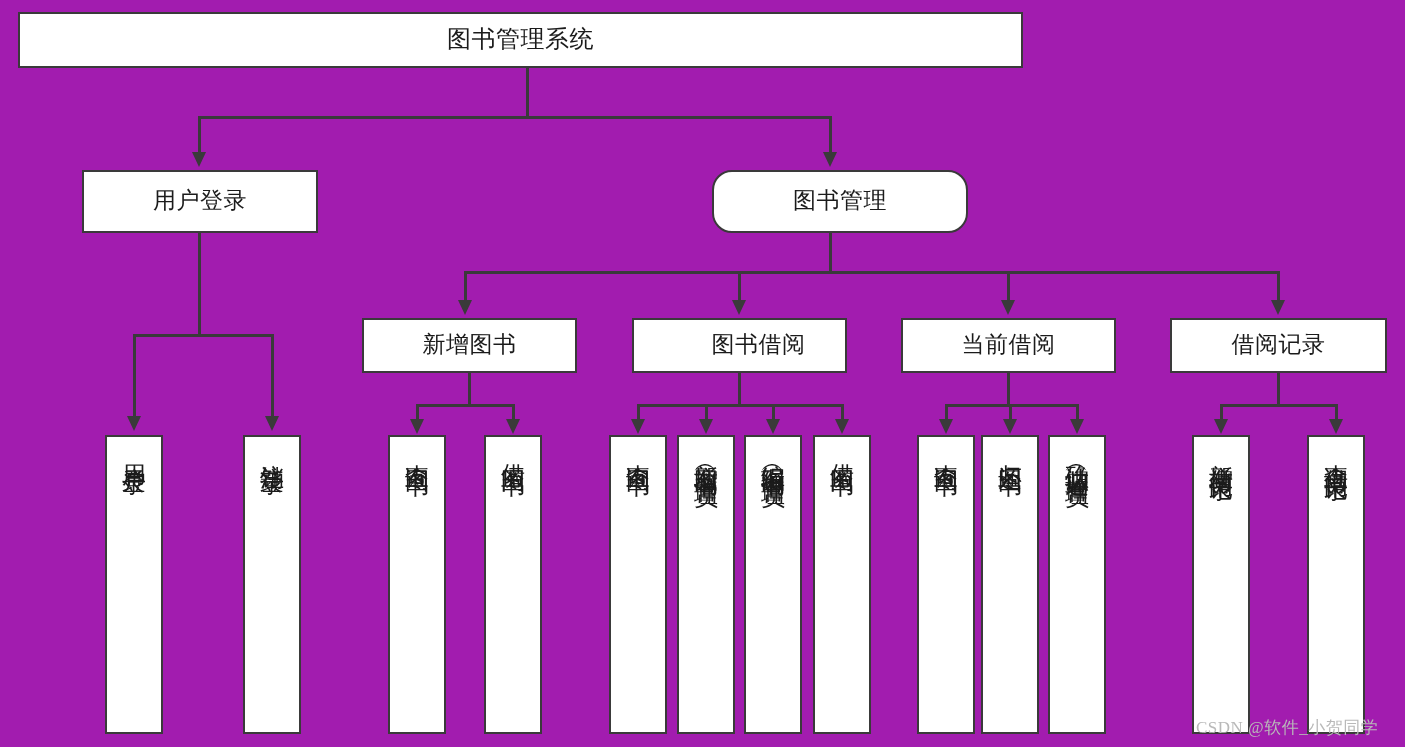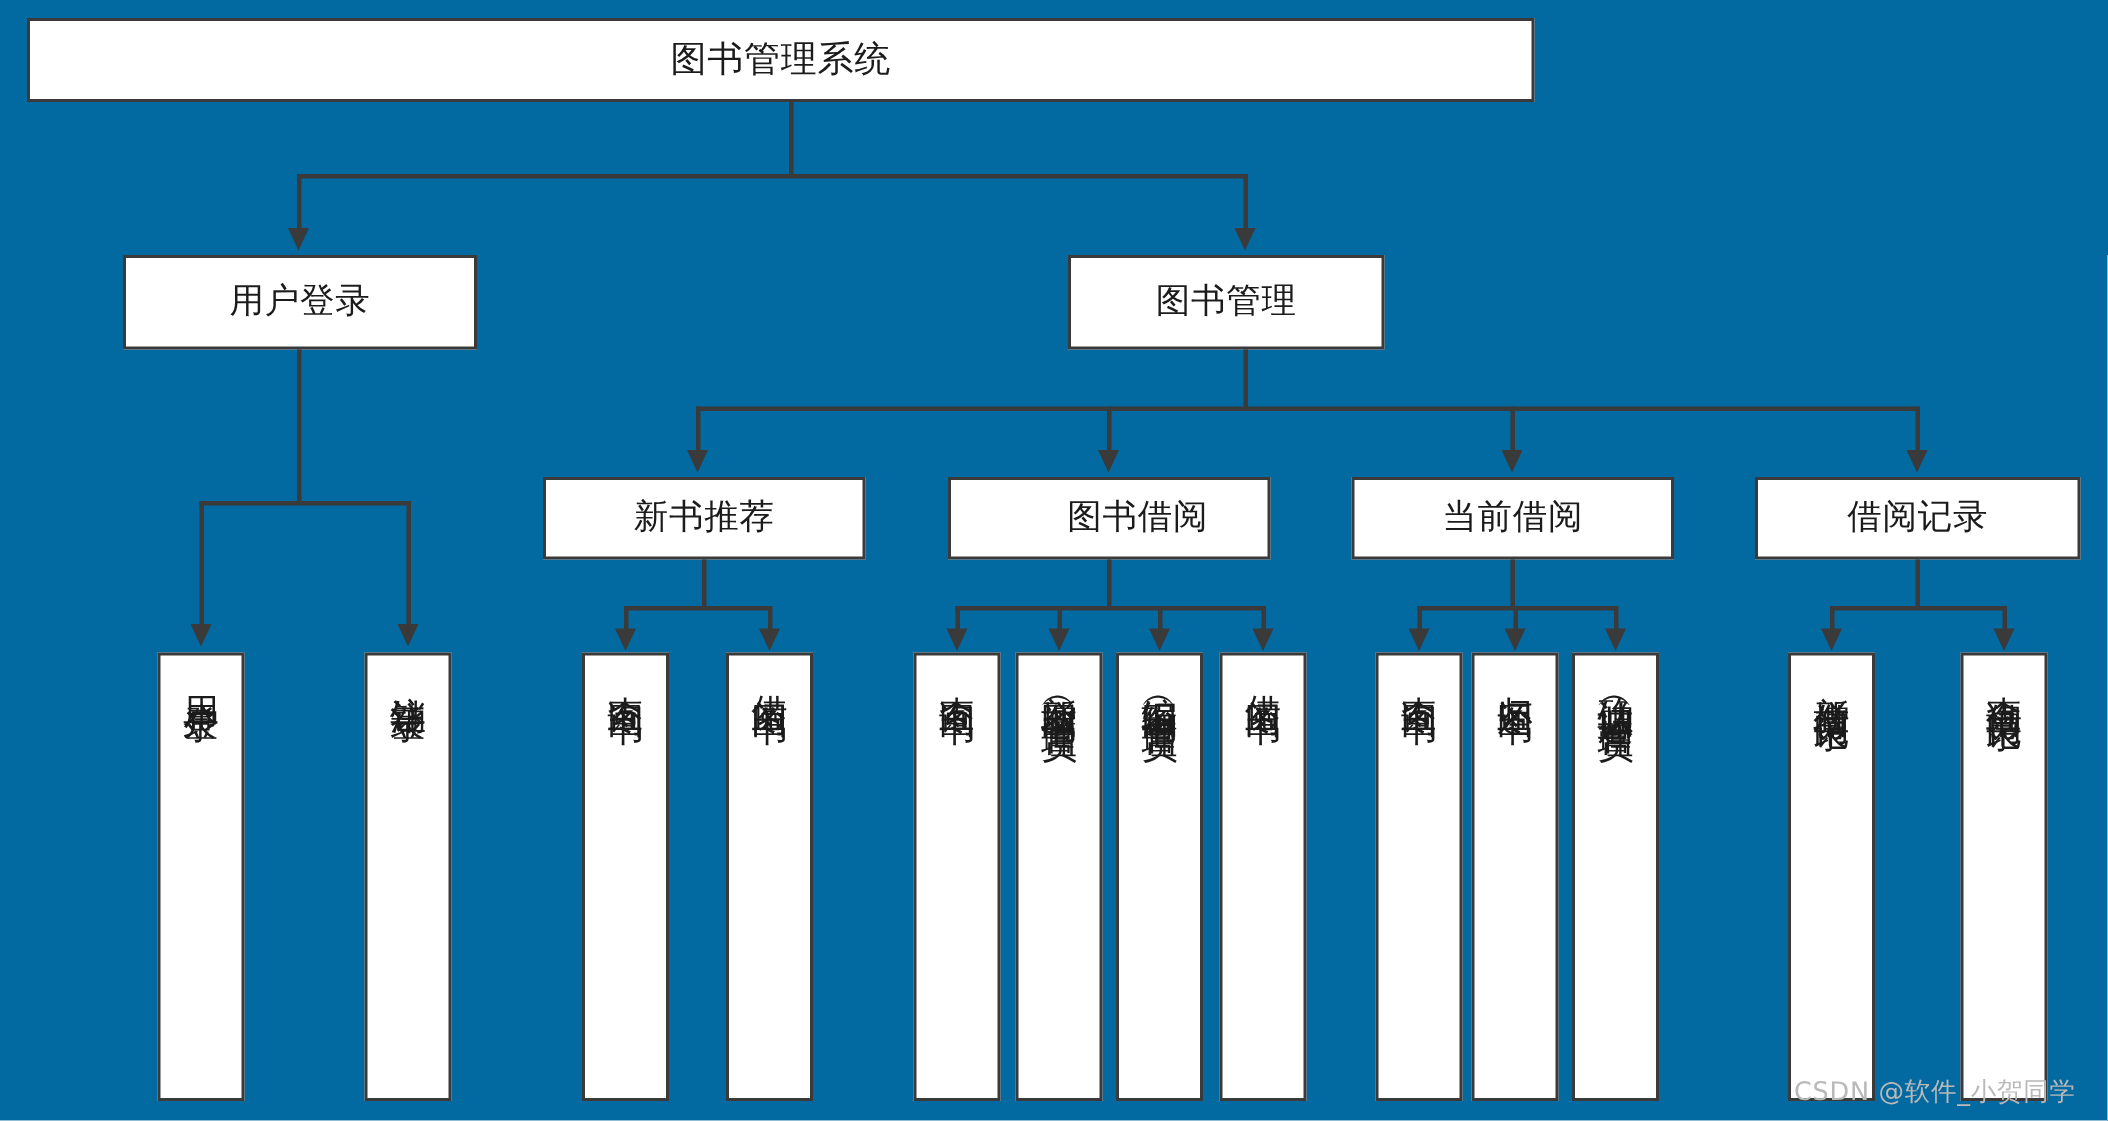--- a/index.html
+++ b/index.html
@@ -5,22 +5,23 @@
 <style>
   html,body{margin:0;padding:0;background:#ffffff;}
   body{
     font-family:"DejaVu Sans","Liberation Sans",sans-serif;
     -webkit-font-smoothing:antialiased;
   }
   #canvas{
     position:relative;
     width:1405px;
     height:747px;
-    background:#0369a1;
+    background:#a21caf;
     overflow:hidden;
+    font-family:Liberation Serif, serif;
   }
   
   .node{
     position:absolute;
     box-sizing:border-box;
     background:#ffffff;
     border:2.5px solid #3a3a3a;
     display:flex;
     align-items:center;
     justify-content:center;
@@ -90,21 +91,21 @@
   <div class="line vline" style="left:198px; top:116px; height:40px;"></div>
   <div class="arrow" style="left:192px; top:152px;"></div>
 
   <div class="line vline" style="left:829px; top:116px; height:40px;"></div>
   <div class="arrow" style="left:823px; top:152px;"></div>
 
   <div class="node h-node" style="left:82px; top:170px; width:236px; height:63px;">
     <span class="lbl">用户登录</span>
   </div>
 
-  <div class="node h-node" style="left:712px; top:170px; width:211px; height:63px;">
+  <div class="node h-node" style="left:712px; top:170px; width:256px; height:63px;border-radius:20px;">
     <span class="lbl">图书管理</span>
   </div>
 
   <div class="line vline" style="left:198px; top:233px; height:103px;"></div>
   <div class="line hline" style="left:133px; top:334px; width:139px;"></div>
   <div class="line vline" style="left:133px; top:334px; height:85px;"></div>
   <div class="arrow" style="left:127px; top:416px;"></div>
   <div class="line vline" style="left:271px; top:334px; height:85px;"></div>
   <div class="arrow" style="left:265px; top:416px;"></div>
 
@@ -124,21 +125,21 @@
   <div class="line vline" style="left:738px; top:271px; height:32px;"></div>
   <div class="arrow" style="left:732px; top:300px;"></div>
 
   <div class="line vline" style="left:1007px; top:271px; height:32px;"></div>
   <div class="arrow" style="left:1001px; top:300px;"></div>
 
   <div class="line vline" style="left:1277px; top:271px; height:32px;"></div>
   <div class="arrow" style="left:1271px; top:300px;"></div>
 
   <div class="node h-node" style="left:362px; top:318px; width:215px; height:55px;">
-    <span class="lbl">新书推荐</span>
+    <span class="lbl">新增图书</span>
   </div>
   <div class="node h-node" style="left:632px; top:318px; width:215px; height:55px;padding-left:38px;">
     <span class="lbl">图书借阅</span>
   </div>
   <div class="node h-node" style="left:901px; top:318px; width:215px; height:55px;">
     <span class="lbl">当前借阅</span>
   </div>
   <div class="node h-node" style="left:1170px; top:318px; width:217px; height:55px;">
     <span class="lbl">借阅记录</span>
   </div>

